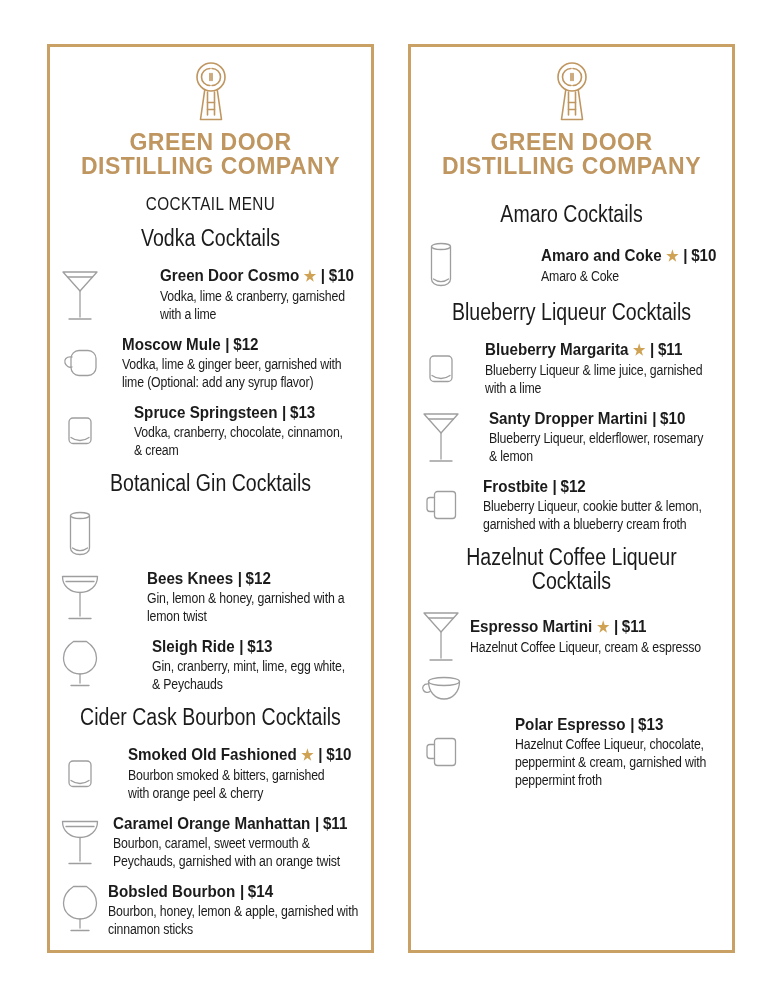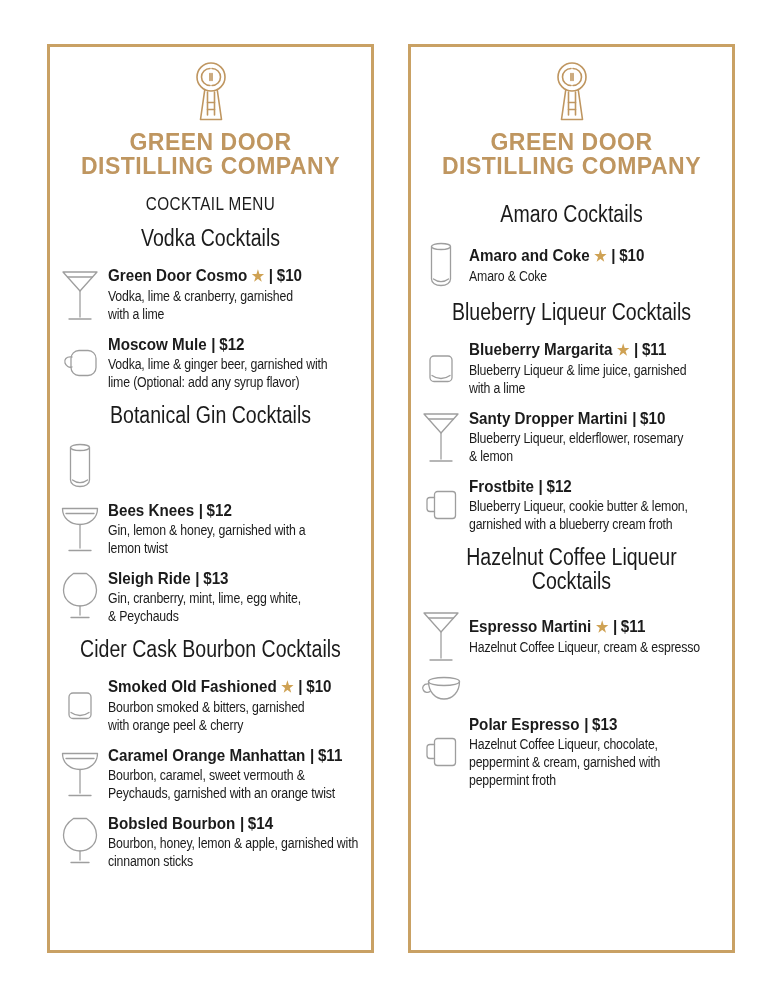--- a/index.html
+++ b/index.html
@@ -22,21 +22,21 @@
   .logo svg{width:100%;height:100%;display:block;}
   .brand{margin:0;text-align:center;color:var(--gold);font-size:23px;line-height:24px;
          font-weight:bold;letter-spacing:0.5px;}
   .brand span{display:block;}
   .menu-title{margin-top:17px;text-align:center;font-size:18px;line-height:19px;
               letter-spacing:0.5px;transform:scaleX(0.85);}
   .section-heading{margin:12px 0 16px;text-align:center;font-weight:normal;
                    font-size:23px;line-height:24px;transform:scaleX(0.85);}
   .panel.right .sections > .section:first-child .section-heading{margin-top:24px;}
   .items{margin:0;}
-  .item{display:flex;align-items:center;margin:0 0 12px;padding-left:8px;}
+  .item{display:flex;align-items:center;margin:0 0 12px;padding-left:8px;justify-content:space-between;}
   .icon-cell{flex:0 0 44px;display:flex;justify-content:center;align-items:center;
              color:var(--icon);}
   .icon-cell svg{display:block;}
   .item-text{flex:0 0 auto;margin-left:6px;}
   .item-name{font-weight:bold;font-size:16.5px;line-height:18px;white-space:nowrap;
              transform:scaleX(0.92);transform-origin:0 50%;margin-bottom:2px;}
   .item-name .star{color:var(--star);font-size:15px;margin-left:5px;}
   .item-name .sep{margin:0 4px 0 5px;}
   .item-desc{font-size:14px;line-height:18px;letter-spacing:-0.2px;white-space:pre;
              transform:scaleX(0.88);transform-origin:0 0;}
@@ -92,20 +92,35 @@
                 </svg>
               </div>
       <div class="item-text">
         <div class="item-name-line item-name">
           <span class="name">Moscow Mule</span><span class="sep">|</span><span class="price">$12</span>
         </div>
         <div class="item-desc">Vodka, lime &amp; ginger beer, garnished with
 lime (Optional: add any syrup flavor)</div>
       </div>
     </div>
+            <div class="item">
+      <div class="icon-cell">
+                <svg viewBox="0 0 28 30" width="28" height="30" fill="none" stroke="currentColor" stroke-width="1.3" stroke-linecap="round" stroke-linejoin="round">
+                  <rect x="3" y="2" width="22" height="25.5" rx="4"></rect>
+                  <path d="M5 21.5c5.5 4 12.5 4 18 0"></path>
+                </svg>
+              </div>
+      <div class="item-text">
+        <div class="item-name-line item-name">
+          <span class="name">Spruce Springsteen</span><span class="sep">|</span><span class="price">$13</span>
+        </div>
+        <div class="item-desc">Vodka, cranberry, chocolate, cinnamon,
+&amp; cream</div>
+      </div>
+    </div>
           </div>
     </div>
         <div class="section">
       <h2 class="section-heading">Botanical Gin Cocktails</h2>
       <div class="items">
             <div class="item">
       <div class="icon-cell">
                 <svg viewBox="0 0 24 46" width="24" height="46" fill="none" stroke="currentColor" stroke-width="1.3" stroke-linecap="round" stroke-linejoin="round">
                   <ellipse cx="12" cy="4.5" rx="9.5" ry="3"></ellipse>
                   <path d="M2.5 4.5V37c0 4 4 6.5 9.5 6.5s9.5-2.5 9.5-6.5V4.5"></path>

